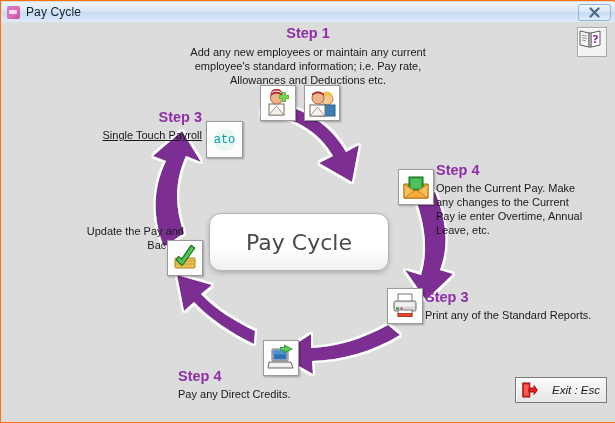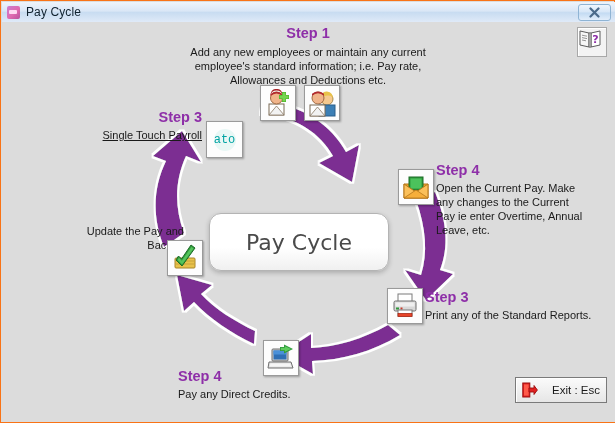--- a/index.html
+++ b/index.html
@@ -56,20 +56,21 @@
   }
 
   
   #exit-btn{
     position:absolute;right:8px;top:355px;width:90px;height:24px;
     border:1px solid #7a7a7a;
     background:linear-gradient(to bottom,#fbfbfb,#e6e6e6);
     box-shadow:inset 1px 1px 0 #ffffff;
     display:flex;align-items:center;justify-content:center;gap:14px;
     cursor:pointer;
+    font-style:italic;
   }
   #exit-btn .lbl{font-size:11.5px;color:#1a1a1a;white-space:nowrap;}
 
   
   #arrows{position:absolute;left:0;top:0;width:613px;height:400px;}
 
   
   #center-pill{
     position:absolute;left:207px;top:191px;width:178px;height:56px;
     background:linear-gradient(to bottom,#ffffff 0%,#ffffff 60%,#f0f0f0 100%);

